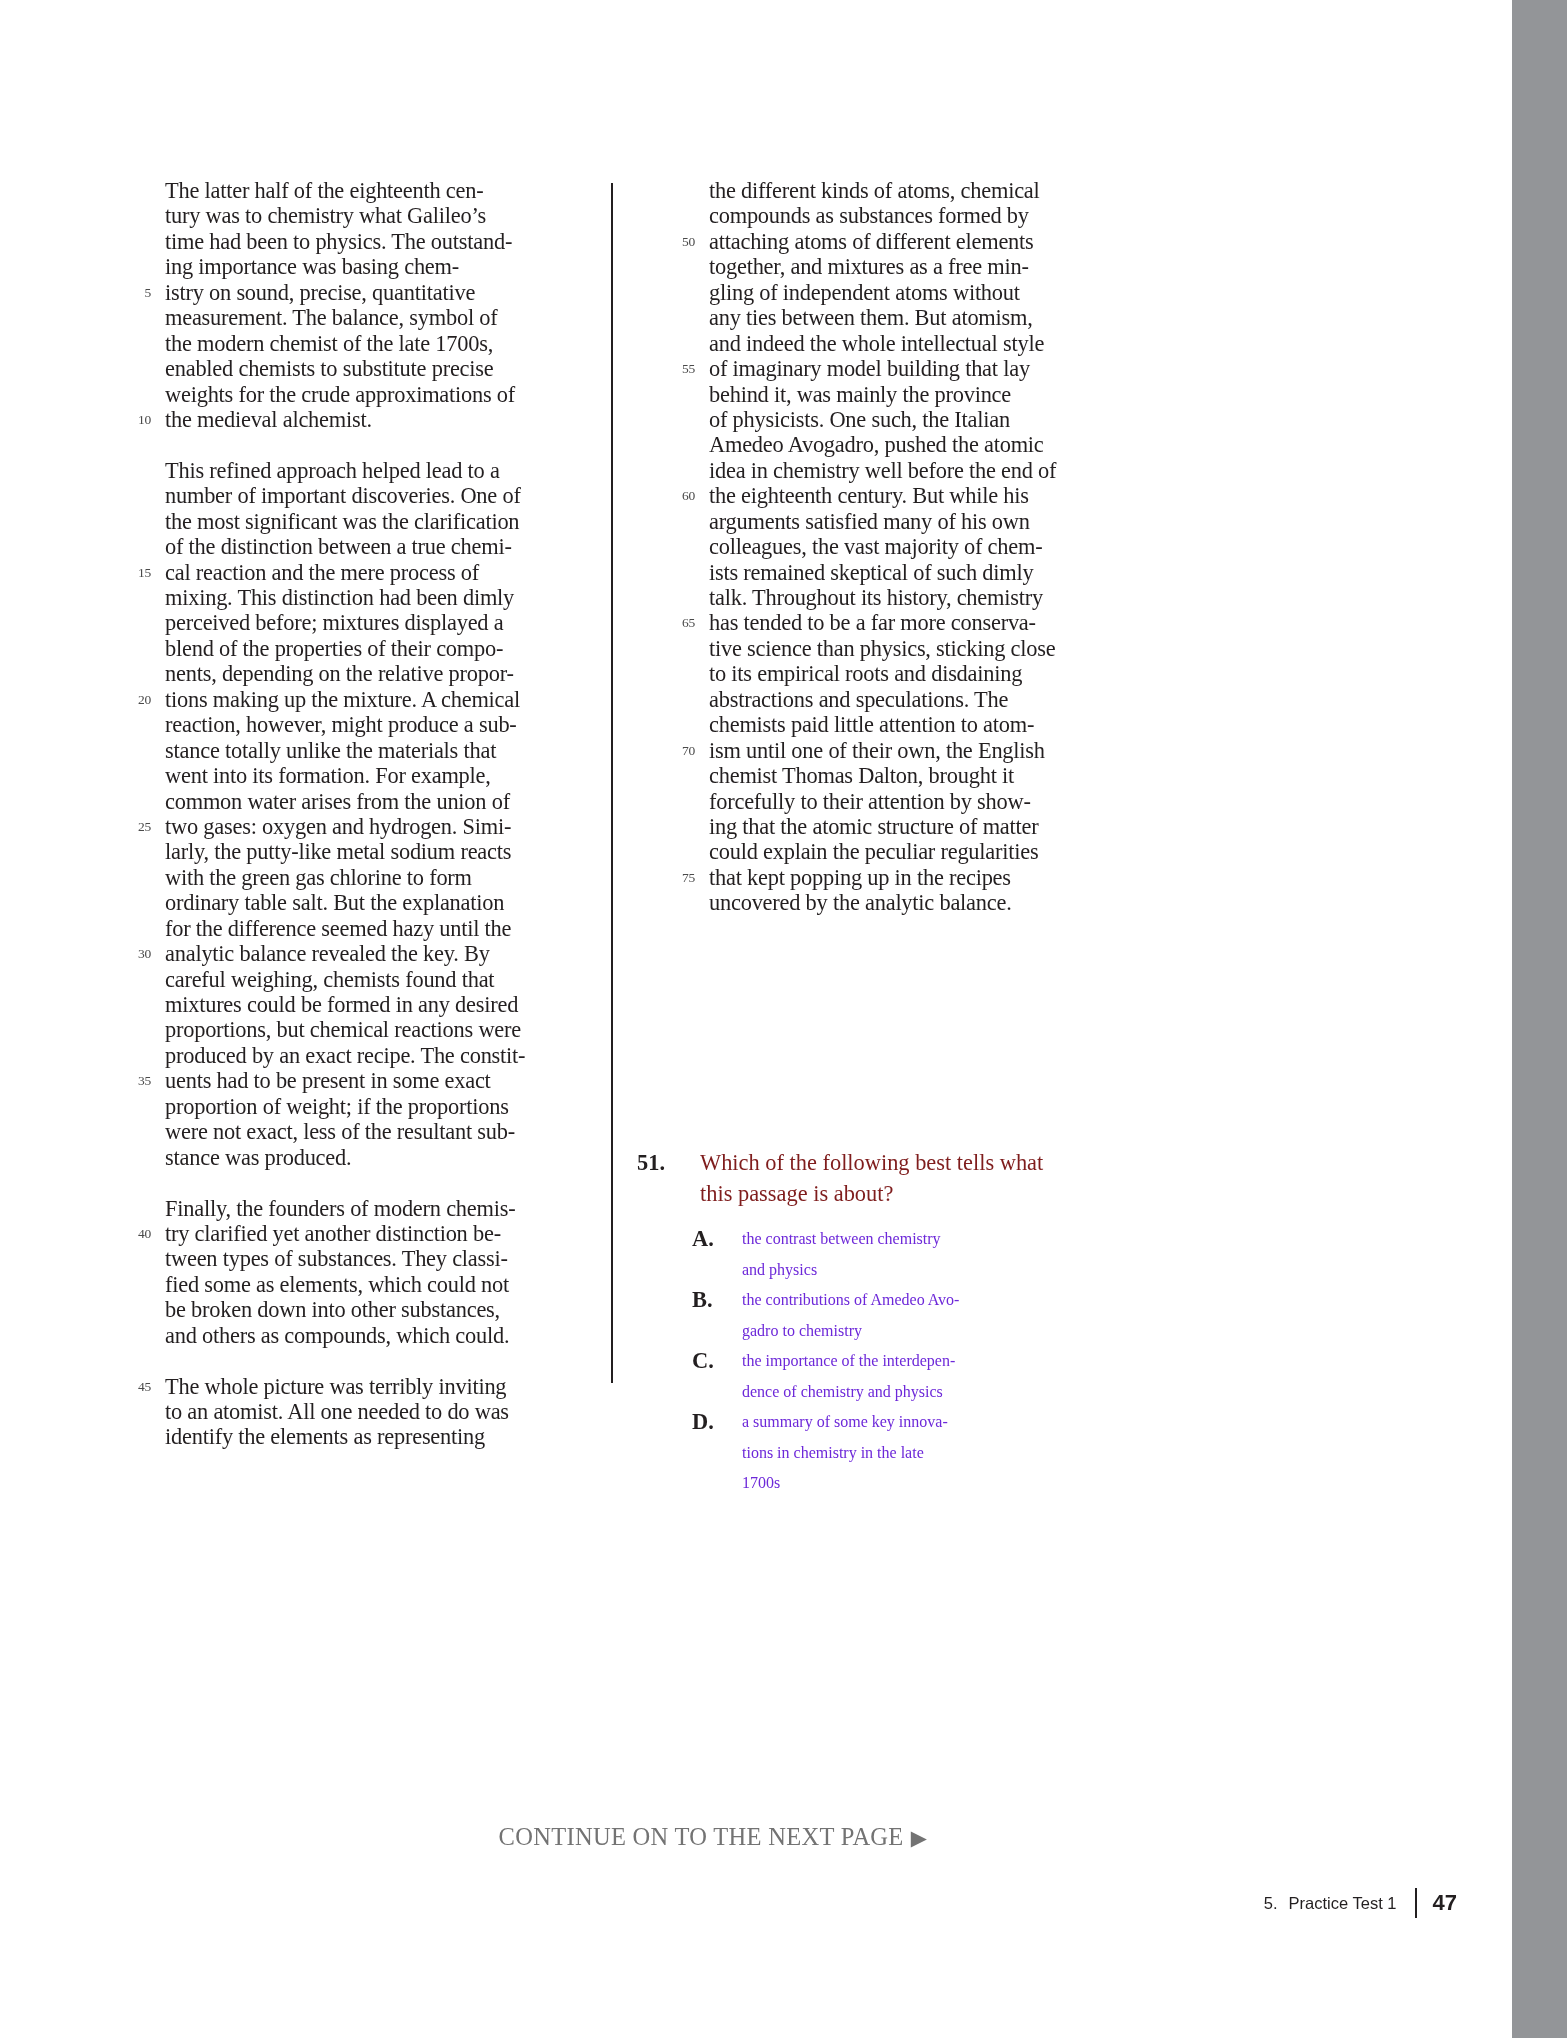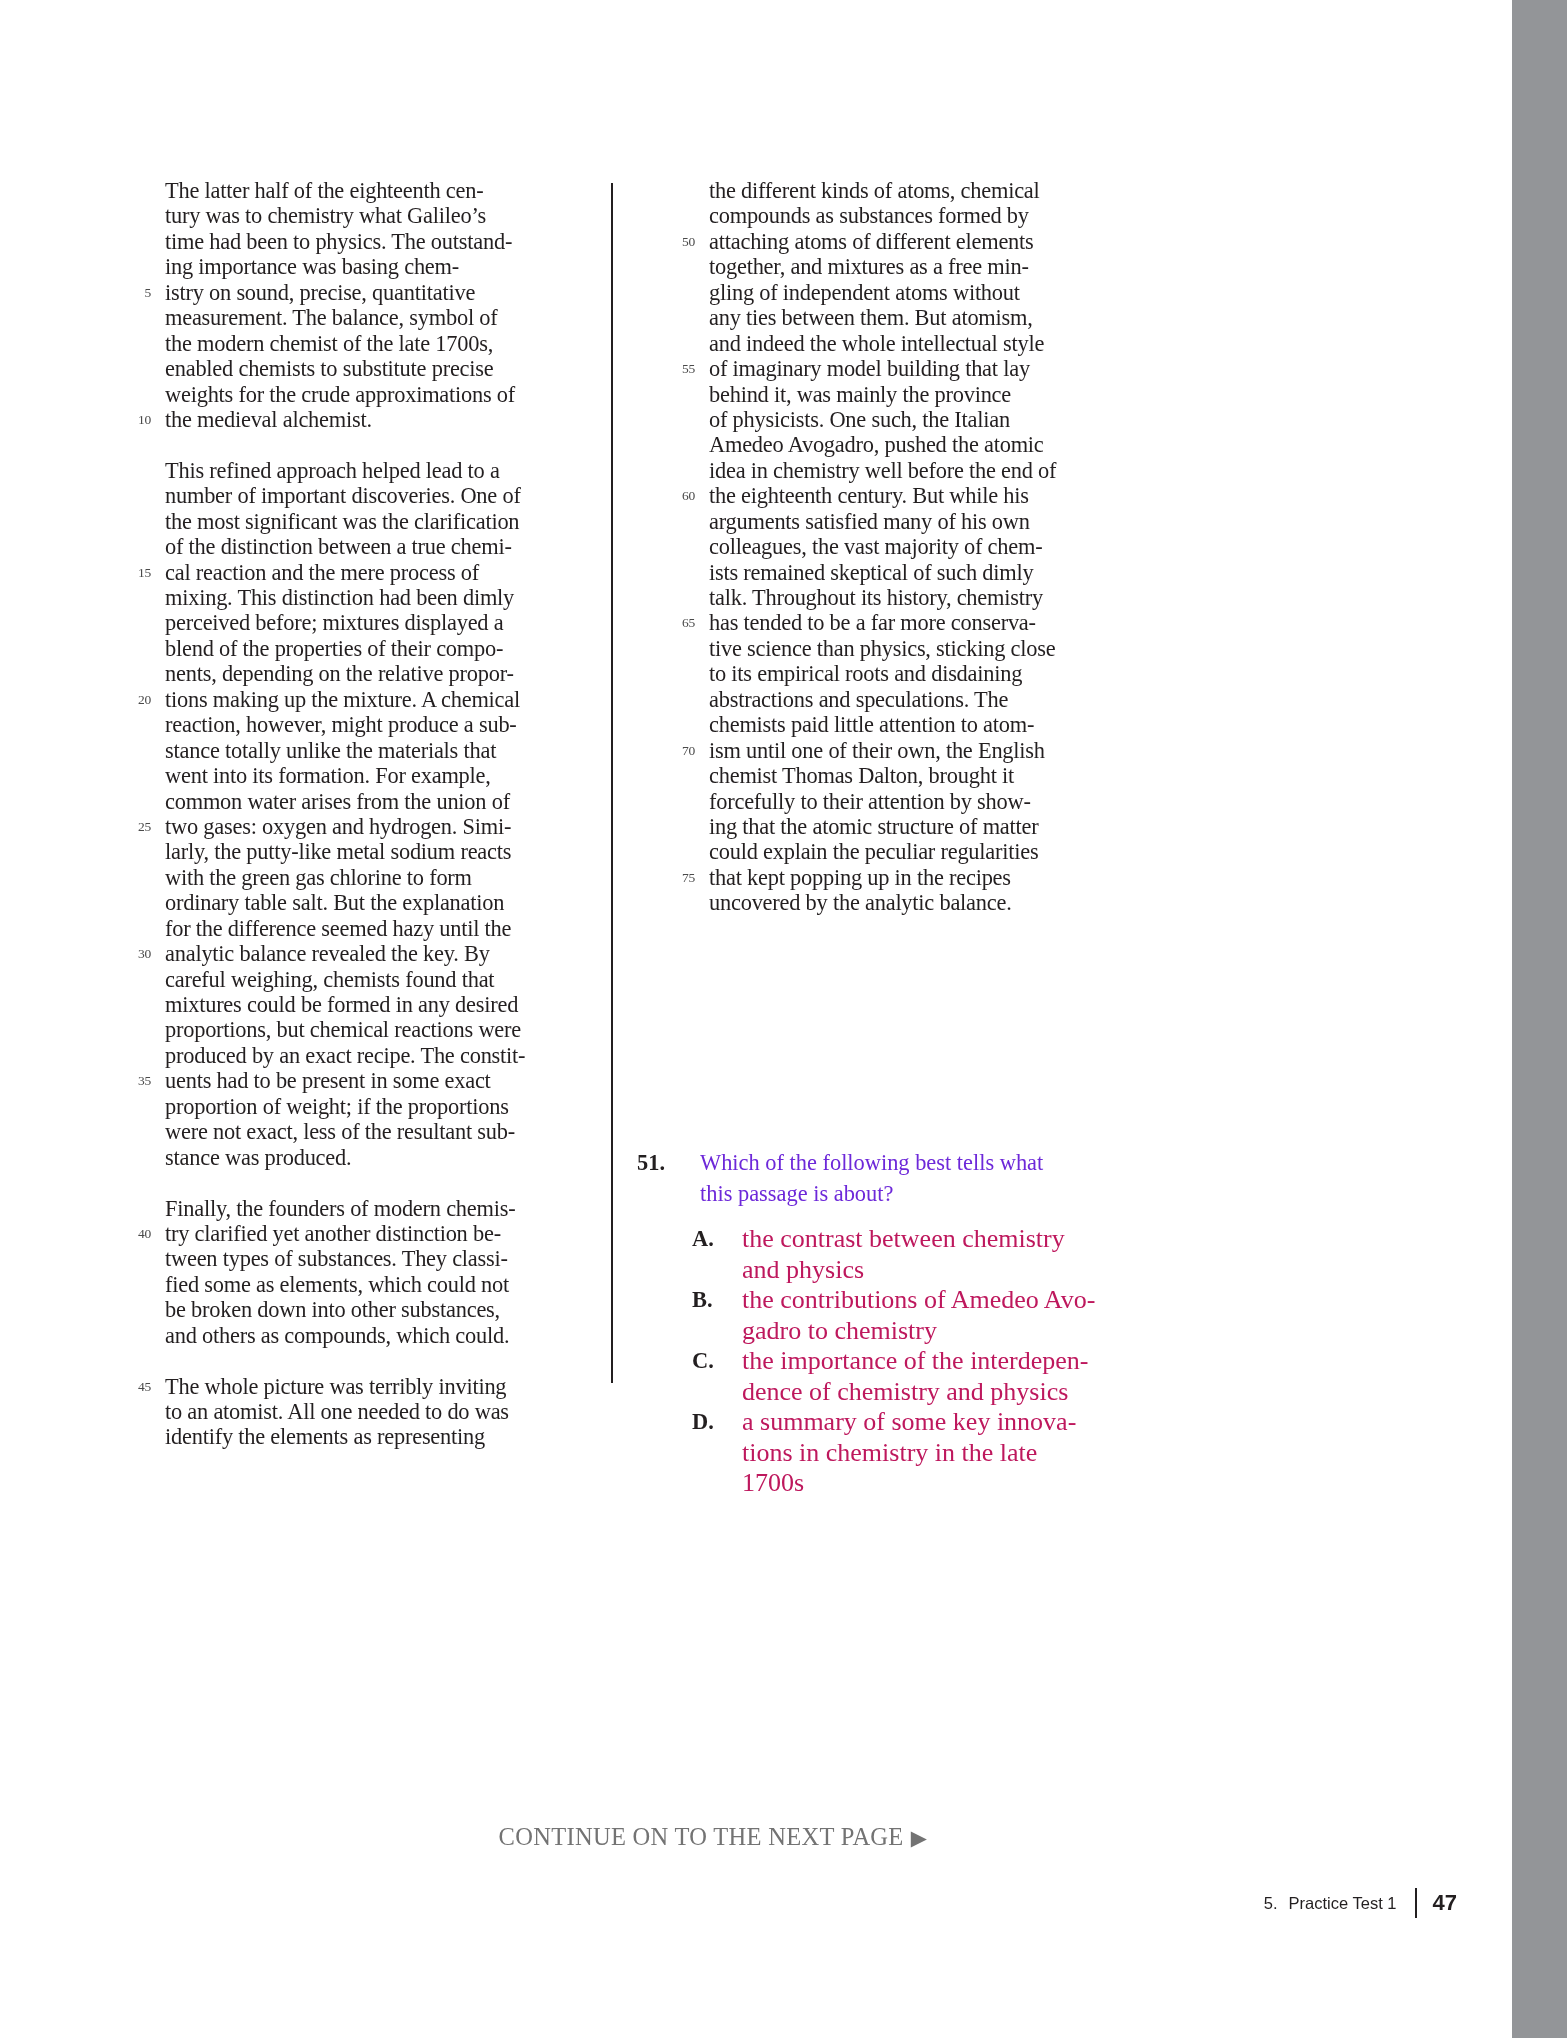--- a/index.html
+++ b/index.html
@@ -88,44 +88,44 @@
     left: 0;
     top: 0;
     font-weight: bold;
     font-size: 22.4px;
     line-height: 30.5px;
     color: #231f20;
   }
   .q-stem-line {
     font-size: 22.4px;
     line-height: 30.5px;
-    color: #6d28d9;
+    color: #7f1d1d;
     white-space: pre;
   }
   .choices {
     margin-top: 15px;
     padding-left: 55px;
   }
   .choice {
     position: relative;
     padding-left: 50px;
   }
   .choice .letter {
     position: absolute;
     left: 0;
     top: 0;
     font-weight: bold;
     font-size: 22.4px;
     line-height: 30.5px;
     color: #231f20;
   }
   .choice-line {
-    font-size: 26px;
+    font-size: 16px;
     line-height: 30.5px;
-    color: #be185d;
+    color: #6d28d9;
     white-space: pre;
   }
 
   
   .continue {
     position: absolute;
     left: 0;
     top: 1795px;
     width: 1400px;
     text-align: center;

